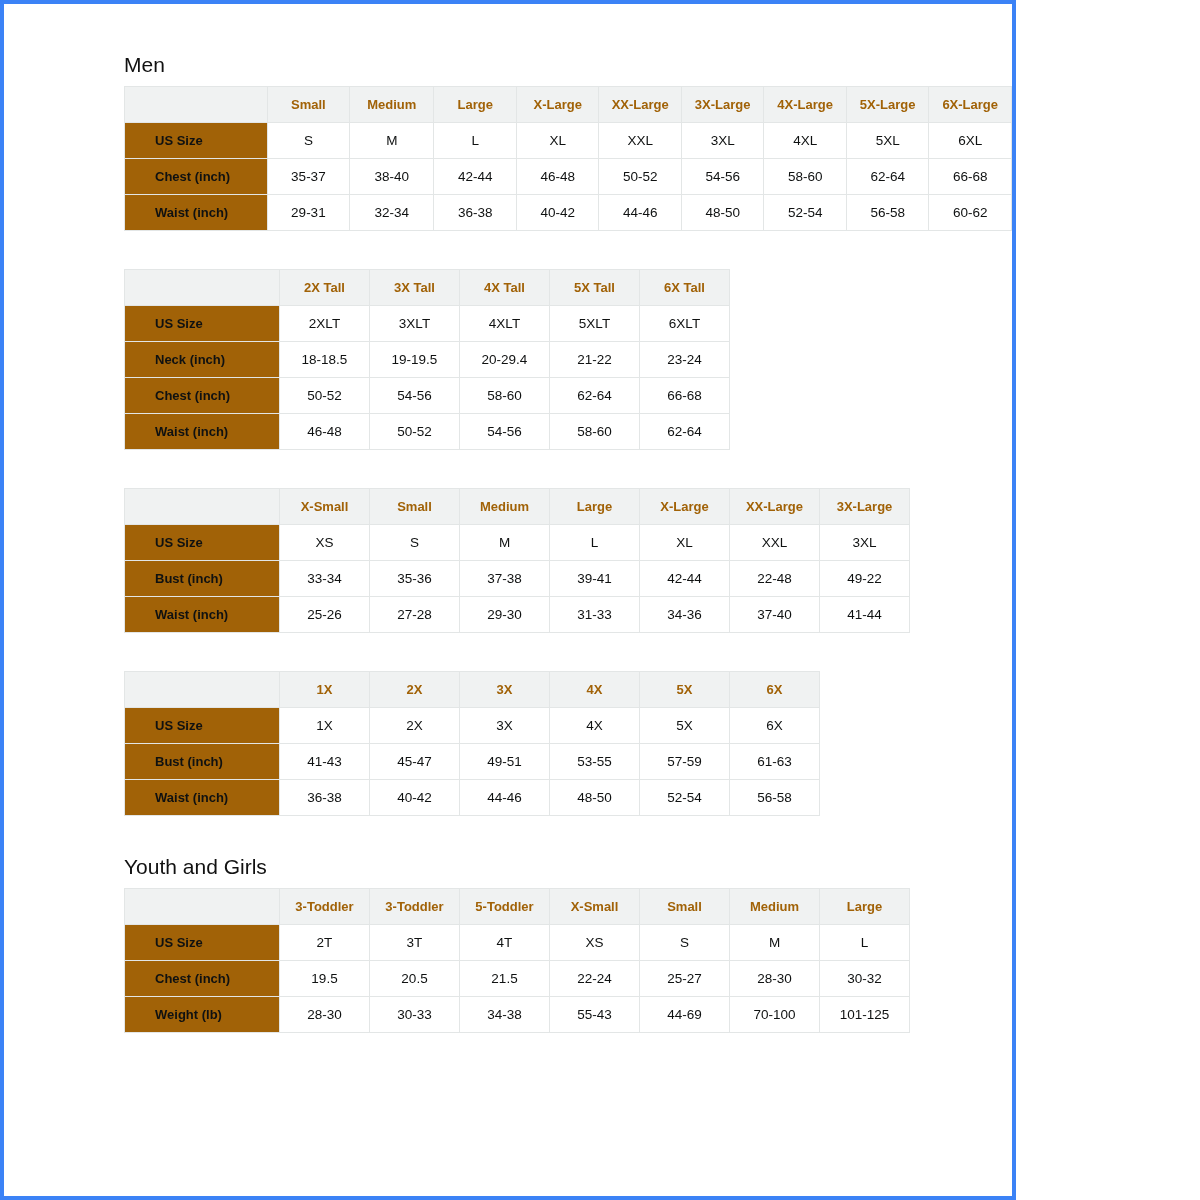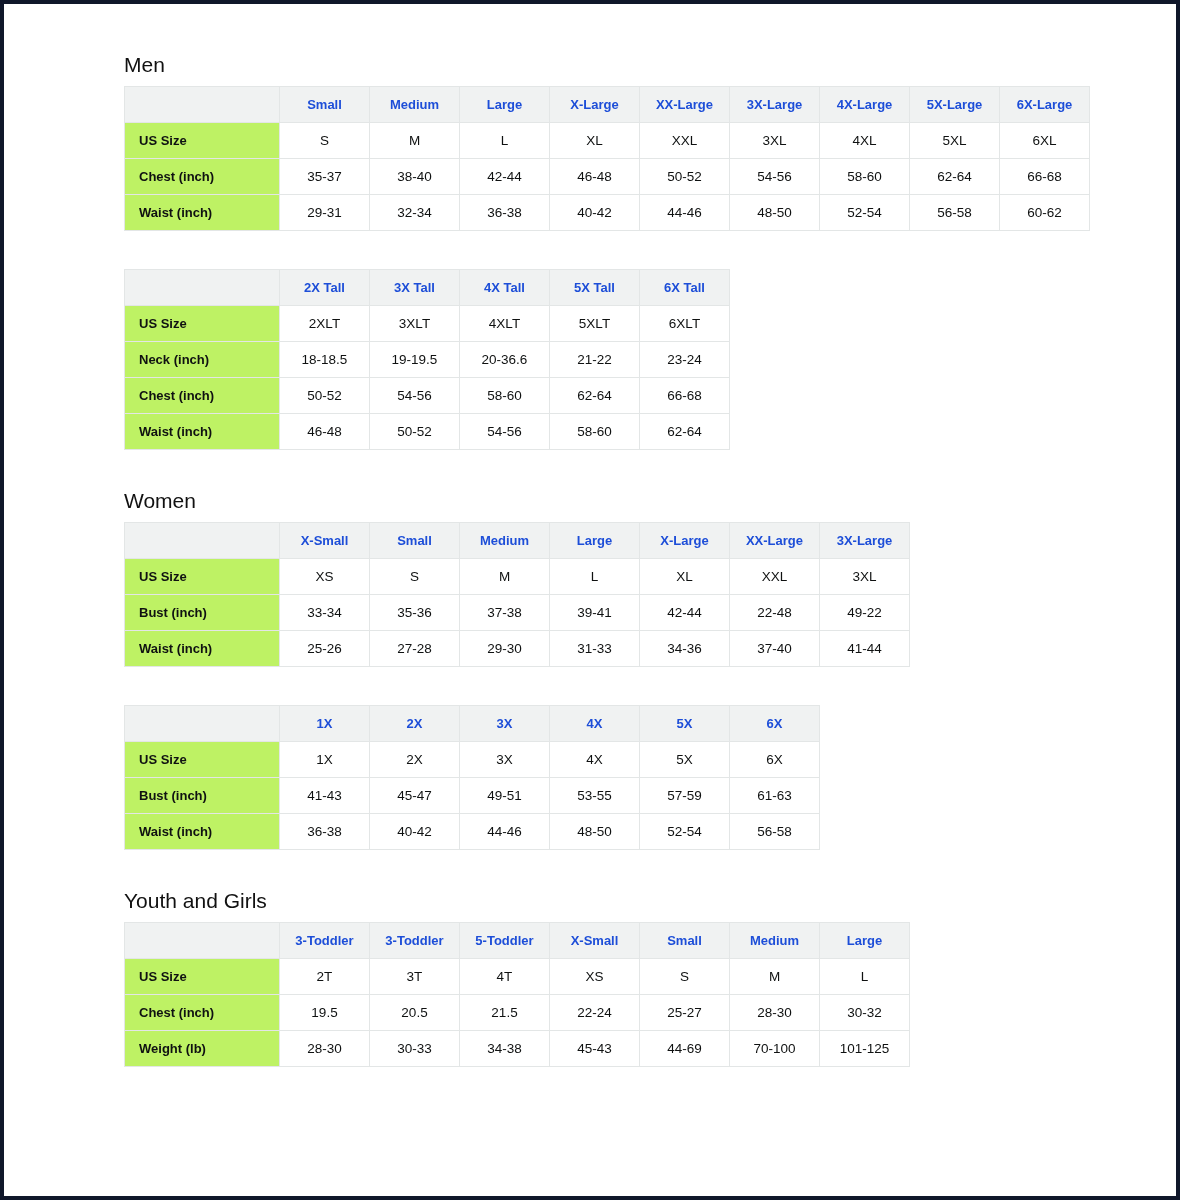--- a/index.html
+++ b/index.html
@@ -4,24 +4,24 @@
 <style>
   * { margin: 0; padding: 0; box-sizing: border-box; }
   html, body { background: #ffffff; }
   body {
     width: 1200px;
     height: 1200px;
     font-family: "Liberation Sans", "DejaVu Sans", sans-serif;
     color: #0f1111;
   }
   .page {
-    width: 1180px;
+    width: 1016px;
     height: 1200px;
     background: #ffffff;
-    border: 4px solid #0f172a;
+    border: 4px solid #3b82f6;
     padding: 48px 0 0 120px;
     overflow: hidden;
   }
   .section { margin-bottom: 38px; }
   .section-title {
     font-size: 21px;
     font-weight: 400;
     color: #111111;
     line-height: 26px;
     margin-bottom: 8px;
@@ -42,27 +42,27 @@
   .size-table th, .size-table td {
     border: 1px solid #e3e6e6;
     height: 36px;
     vertical-align: middle;
     text-align: center;
     font-size: 13px;
   }
   .size-table thead th {
     background: #f0f2f2;
     font-weight: 700;
-    color: #1d4ed8;
+    color: #a16207;
   }
   .size-table th.corner-cell { background: #f0f2f2; }
   .size-table tbody th.row-label {
-    background: #bef264;
+    background: #a16207;
     text-align: left;
-    padding-left: 14px;
+    padding-left: 30px;
     font-weight: 700;
   }
   .size-table tbody td {
     background: #ffffff;
     font-weight: 400;
     font-size: 13.5px;
   }
 </style>
 </head>
 <body>
@@ -166,21 +166,21 @@
               <td>2XLT</td>
               <td>3XLT</td>
               <td>4XLT</td>
               <td>5XLT</td>
               <td>6XLT</td>
             </tr>
             <tr>
               <th class="row-label">Neck (inch)</th>
               <td>18-18.5</td>
               <td>19-19.5</td>
-              <td>20-36.6</td>
+              <td>20-29.4</td>
               <td>21-22</td>
               <td>23-24</td>
             </tr>
             <tr>
               <th class="row-label">Chest (inch)</th>
               <td>50-52</td>
               <td>54-56</td>
               <td>58-60</td>
               <td>62-64</td>
               <td>66-68</td>
@@ -190,23 +190,20 @@
               <td>46-48</td>
               <td>50-52</td>
               <td>54-56</td>
               <td>58-60</td>
               <td>62-64</td>
             </tr>
           </tbody>
         </table>
       </section>
       <section class="section">
-        <h2 class="section-title">
-          <span>Women</span>
-        </h2>
         <table class="size-table">
           <colgroup>
             <col style="width: 155px;">
             <col style="width: 90px;">
             <col style="width: 90px;">
             <col style="width: 90px;">
             <col style="width: 90px;">
             <col style="width: 90px;">
             <col style="width: 90px;">
             <col style="width: 90px;">
@@ -356,21 +353,21 @@
               <td>22-24</td>
               <td>25-27</td>
               <td>28-30</td>
               <td>30-32</td>
             </tr>
             <tr>
               <th class="row-label">Weight (lb)</th>
               <td>28-30</td>
               <td>30-33</td>
               <td>34-38</td>
-              <td>45-43</td>
+              <td>55-43</td>
               <td>44-69</td>
               <td>70-100</td>
               <td>101-125</td>
             </tr>
           </tbody>
         </table>
       </section>
     </div>
 </div>
 

